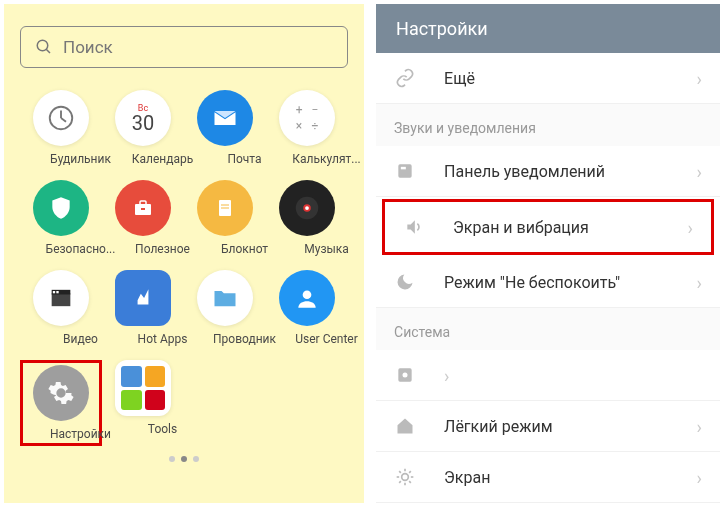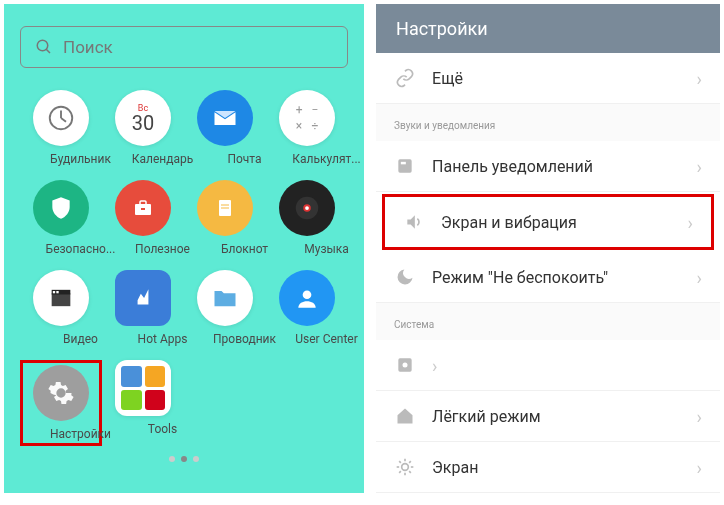--- a/index.html
+++ b/index.html
@@ -1,18 +1,18 @@
 <!DOCTYPE html>
 <html><head>
 <meta charset="utf-8">
 <style>
 * { margin: 0; padding: 0; box-sizing: border-box; font-family: -apple-system, BlinkMacSystemFont, "Segoe UI", Roboto, sans-serif; }
 body { background: #fff; display: flex; gap: 12px; padding: 4px; }
 .panel { background: #fff; }
-.panel-left { width: 362px; padding: 8px 16px; background: #5eead4; }
+.panel-left { width: 362px; padding: 8px 16px; background: #fef9c3; }
 .panel-right { width: 346px; background: #fff; }
 
 .search-box { display: flex; align-items: center; border: 1.5px solid #888; border-radius: 6px; padding: 10px 14px; margin: 14px 0 22px 0; }
 .search-box .icon { width: 18px; height: 18px; margin-right: 10px; color: #777; }
 .search-box span { color: #777; font-size: 17px; }
 
 .app-grid { display: grid; grid-template-columns: repeat(4, 1fr); gap: 10px 0; row-gap: 14px; }
 .app-cell { display: flex; flex-direction: column; align-items: center; justify-content: flex-start; width: 82px; }
 .app-icon-wrap { width: 56px; height: 56px; border-radius: 50%; display: flex; align-items: center; justify-content: center; margin-bottom: 6px; position: relative; }
 .app-label { font-size: 12px; color: #4a4a4a; text-align: center; white-space: nowrap; overflow: hidden; text-overflow: ellipsis; max-width: 80px; margin-left: 39px; }
@@ -33,25 +33,25 @@
 .icon-video { background:#fff; box-shadow: 0 1px 4px rgba(0,0,0,0.1);}
 .icon-hotapps { background:#3b7dd8; border-radius:12px;}
 .icon-personal { background:#fff; box-shadow: 0 1px 4px rgba(0,0,0,0.1);}
 .icon-explorer { background:#fff; box-shadow: 0 1px 4px rgba(0,0,0,0.1);}
 .icon-user { background:#2196f3; }
 .icon-settings { background:#9e9e9e; }
 .icon-tools { background:#fff; border-radius:12px; box-shadow: 0 1px 4px rgba(0,0,0,0.1); padding:6px; display:grid; grid-template-columns:1fr 1fr; gap:3px;}
 .icon-tools div { border-radius:3px; width:100%; height:100%;}
 
 .settings-header { background:#7a8a99; color:#fff; padding: 14px 20px; font-size:18px; }
-.settings-row { display:flex; align-items:center; padding: 14px 18px; border-bottom: 1px solid #f0f0f0; }
+.settings-row { display:flex; align-items:center; padding: 14px 18px; border-bottom: 1px solid #f0f0f0; gap: 12px; }
 .settings-row .row-icon { width:22px; height:22px; margin-right:16px; color:#bbb; flex-shrink:0; display:flex; align-items:center; justify-content:center;}
 .settings-row .row-label { flex:1; font-size:16px; color:#333; }
 .settings-row .chev { color:#ccc; font-size:18px; }
-.section-title { padding: 16px 18px 10px; font-size:10px; color:#999; background:#fafafa;}
+.section-title { padding: 16px 18px 10px; font-size:14px; color:#999; background:#fafafa;}
 .highlighted-row { border: 3px solid #d00; margin: 2px 6px; }
 
 .dots { display:flex; justify-content:center; gap:6px; padding:10px 0 4px;}
 .dots span { width:6px; height:6px; border-radius:50%; background:#ccc;}
 .dots span.active { background:#888;}
 
 .tri { width:0; height:0; border-left:7px solid transparent; border-right:7px solid transparent; border-bottom:12px solid #888;}
 </style>
 </head>
 <body>

